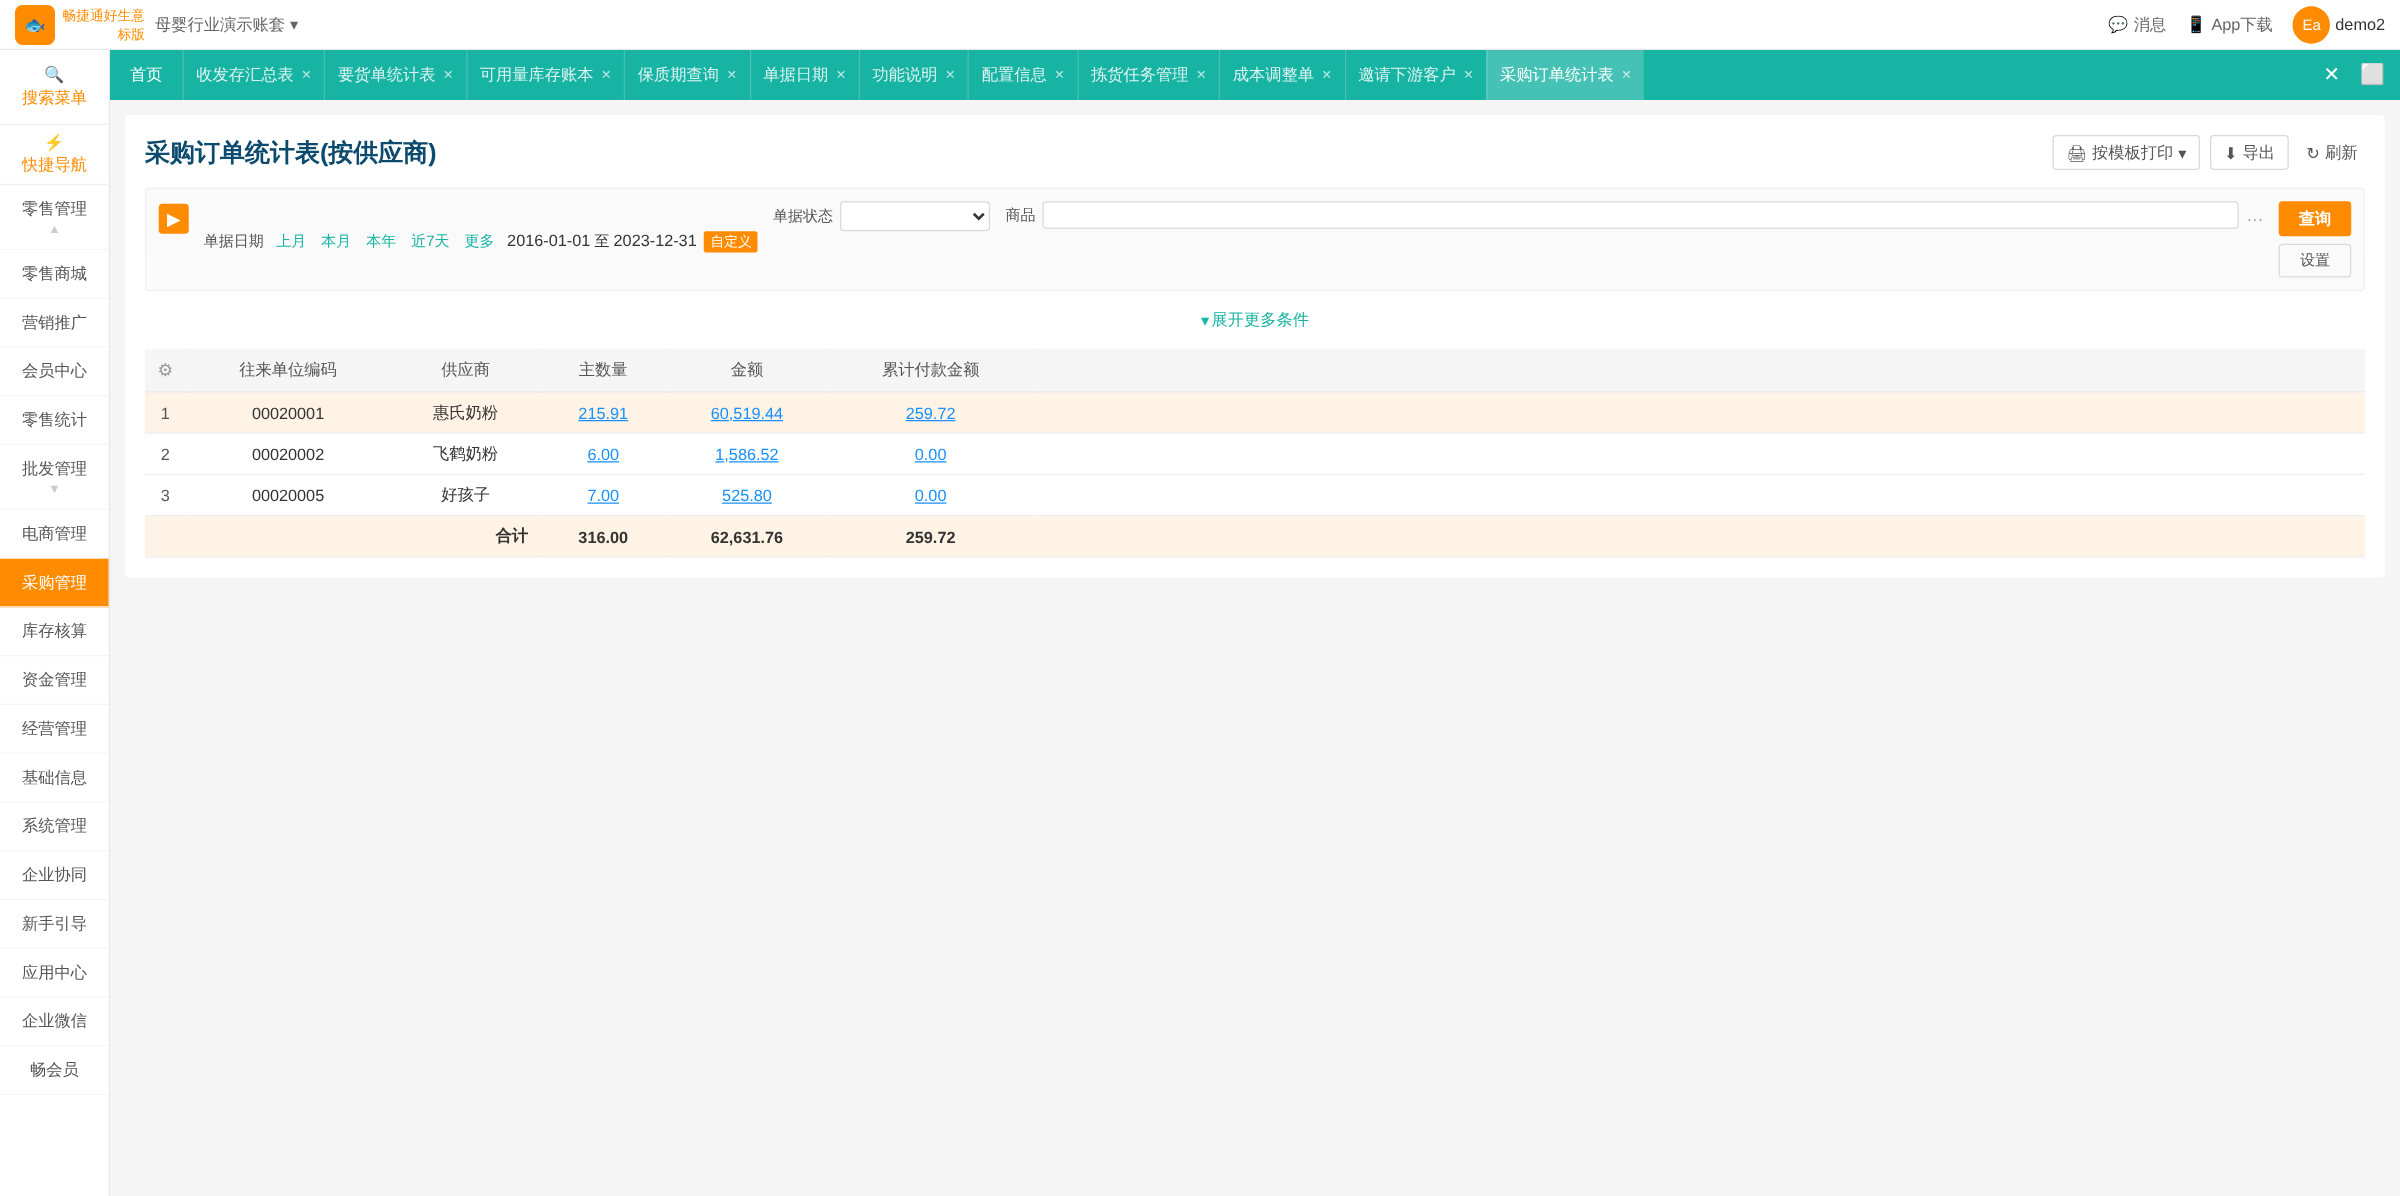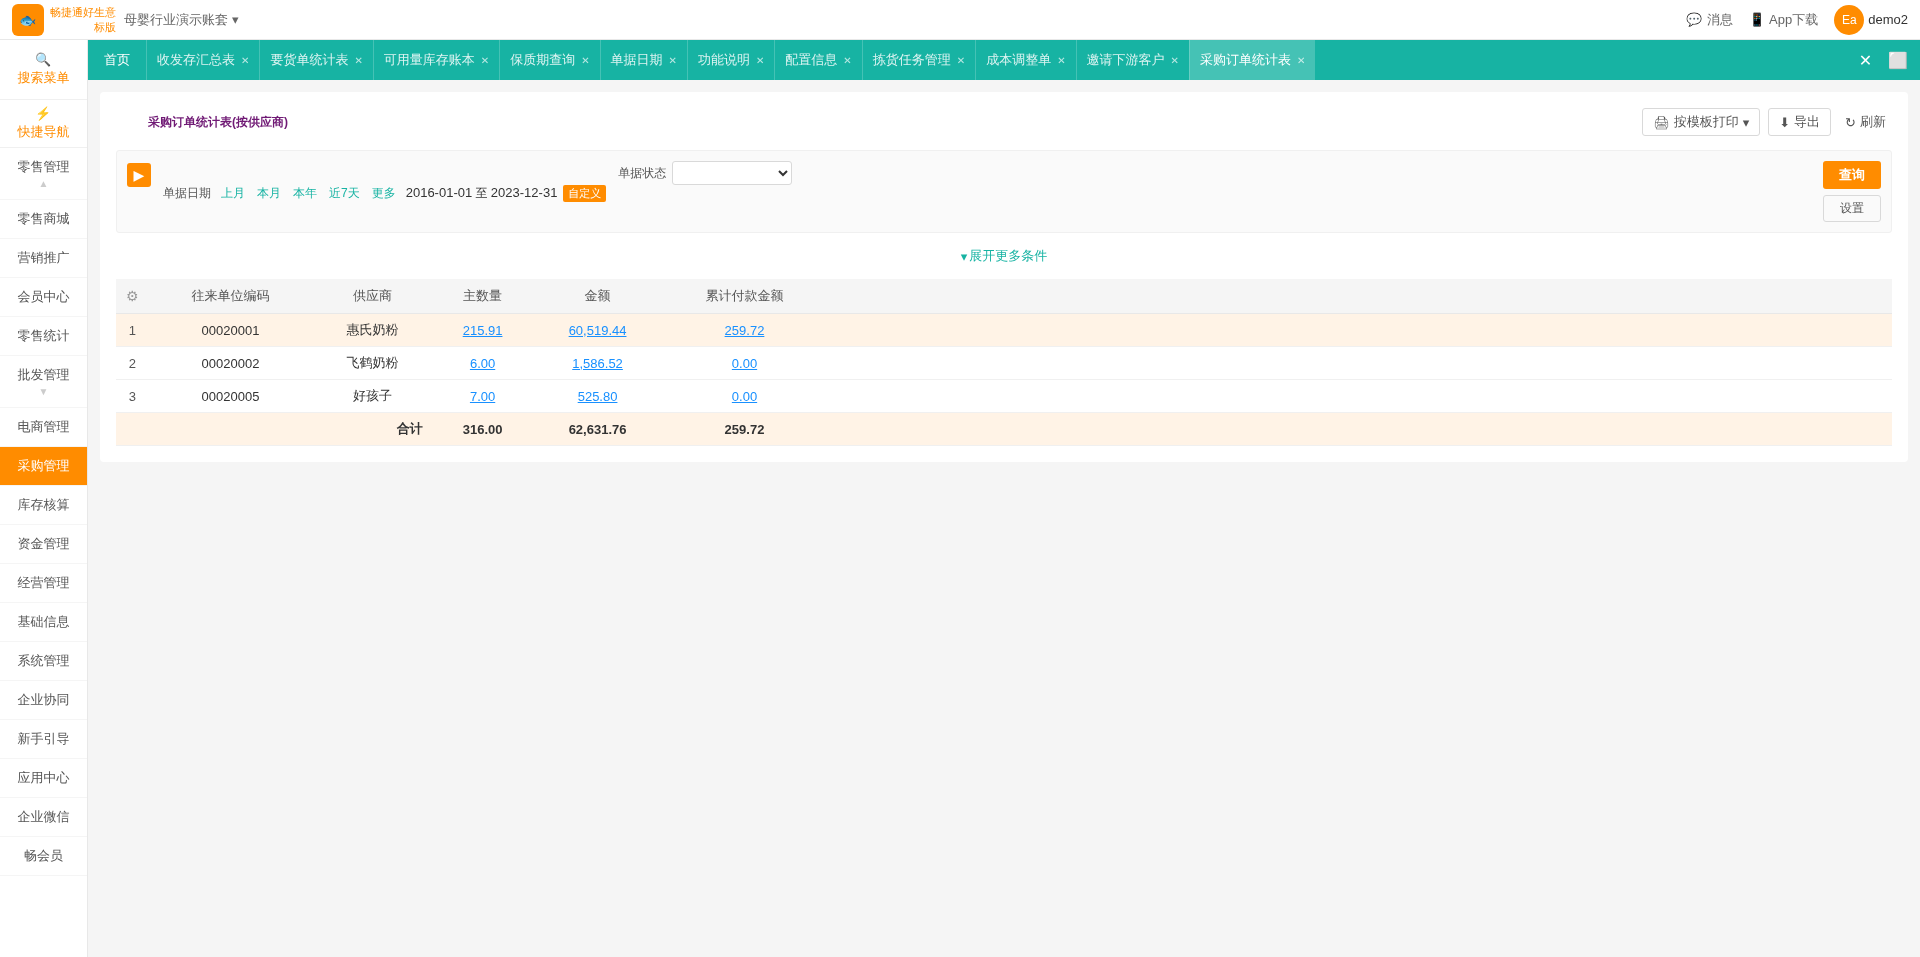--- a/index.html
+++ b/index.html
@@ -38,21 +38,21 @@
     .tab-close { font-size: 10px; color: rgba(255,255,255,0.7); cursor: pointer; margin-left: 2px; }
     .tab-bar-actions { margin-left: auto; display: flex; align-items: center; gap: 8px; padding-right: 8px; }
     .tab-action-btn { color: white; background: none; border: none; cursor: pointer; font-size: 16px; padding: 4px; }
 
     
     .page-content { flex: 1; background: #f5f5f5; overflow: auto; padding: 12px; }
     .page-card { background: white; border-radius: 4px; padding: 16px; }
 
     
     .page-header { display: flex; align-items: center; justify-content: space-between; margin-bottom: 14px; }
-    .page-title { font-size: 12px; color: #701a75; font-weight: bold; margin-left: 32px; }
+    .page-title { font-size: 20px; color: #0c4a6e; font-weight: bold; }
     .page-header-actions { display: flex; align-items: center; gap: 8px; }
     .btn-template { background: none; border: 1px solid #d9d9d9; color: #555; padding: 4px 10px; border-radius: 3px; cursor: pointer; font-size: 12px; display: flex; align-items: center; gap: 4px; }
     .btn-export { background: none; border: 1px solid #d9d9d9; color: #555; padding: 4px 10px; border-radius: 3px; cursor: pointer; font-size: 12px; display: flex; align-items: center; gap: 4px; }
     .btn-refresh { background: none; border: none; color: #555; padding: 4px 6px; cursor: pointer; font-size: 12px; display: flex; align-items: center; gap: 4px; }
 
     
     .filter-bar { display: flex; align-items: flex-start; gap: 12px; margin-bottom: 10px; flex-wrap: wrap; background: #fafafa; padding: 10px; border-radius: 3px; border: 1px solid #f0f0f0; }
     .filter-toggle-btn { width: 24px; height: 24px; background: #ff8c00; border: none; border-radius: 3px; color: white; cursor: pointer; display: flex; align-items: center; justify-content: center; font-size: 14px; flex-shrink: 0; margin-top: 2px; }
     .filter-group { display: flex; align-items: center; gap: 6px; flex-wrap: wrap; margin-top: 22px; }
     .filter-label { color: #555; white-space: nowrap; font-size: 12px; }
@@ -285,20 +285,25 @@
             <span class="custom-badge">自定义</span>
           </div>
 
           <div class="filter-status">
             <span class="filter-status-label">单据状态</span>
             <select class="filter-status-select">
               <option value=""></option>
             </select>
           </div>
 
+          <div class="filter-product">
+            <span class="filter-product-label">商品</span>
+            <input class="filter-product-input" type="text" style="">
+            <span style="color:#999;cursor:pointer;font-size:14px;">…</span>
+          </div>
 
           <div style="display:flex;flex-direction:column;gap:6px;margin-left:auto;">
             <button class="btn-search">查询</button>
             <button class="btn-settings">设置</button>
           </div>
         </div>
 
         <div class="filter-expand-row">
           <button class="expand-btn">
             <span>▾</span>

